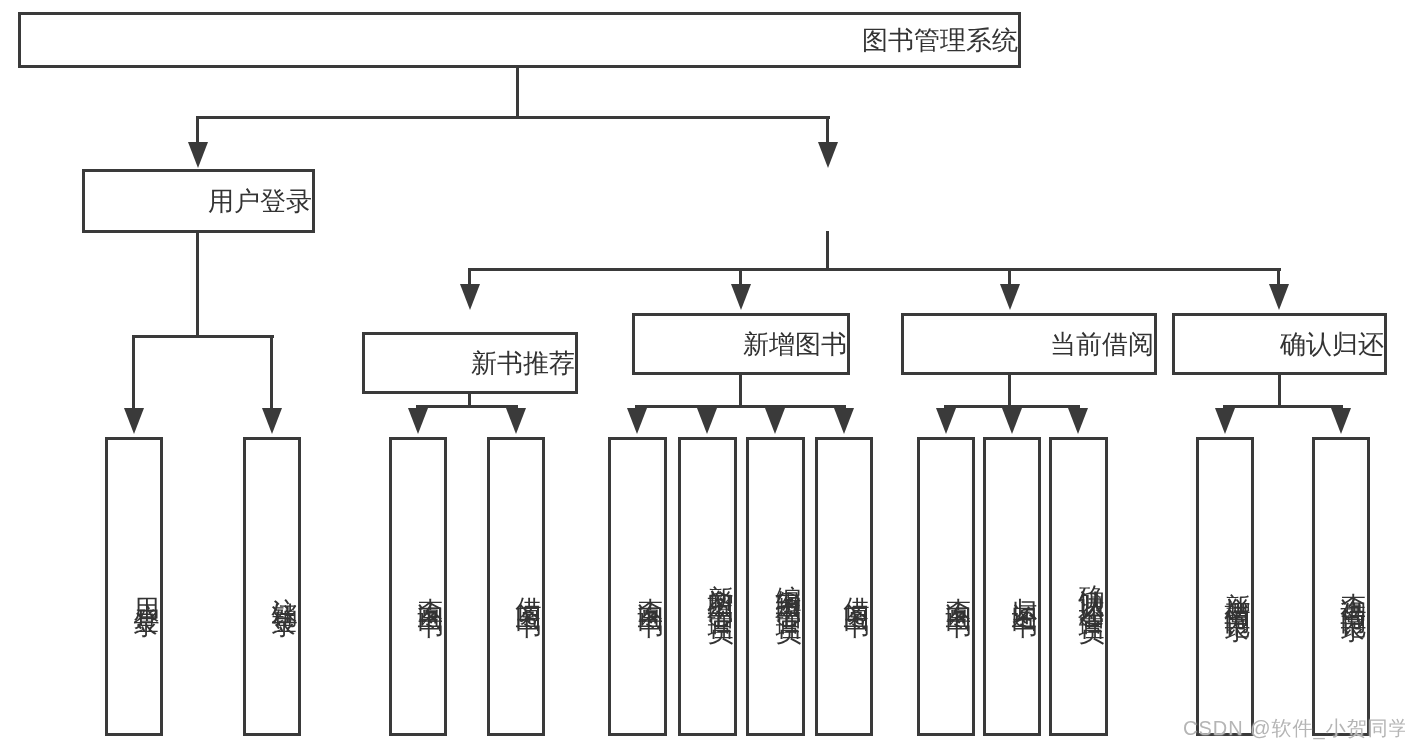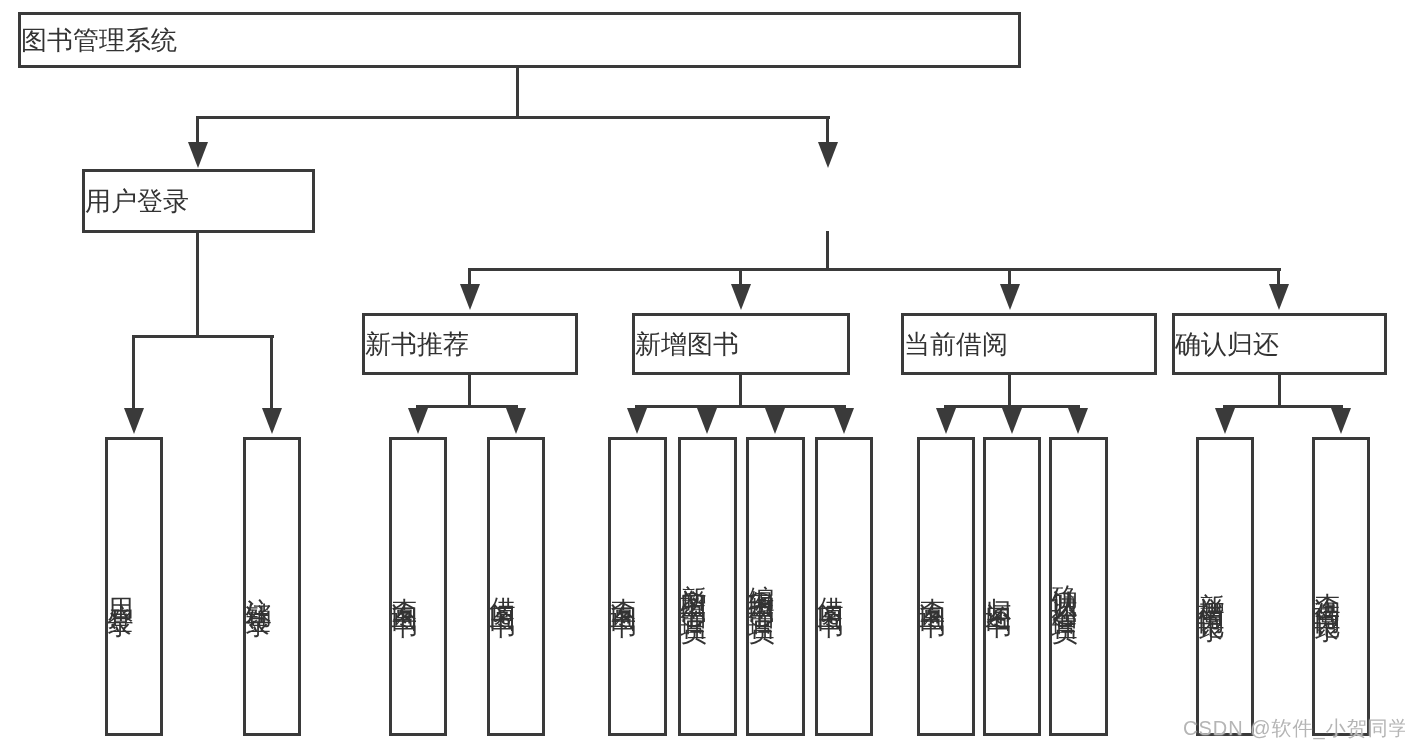--- a/index.html
+++ b/index.html
@@ -19,21 +19,21 @@
     font-family:"Liberation Sans","DejaVu Sans",sans-serif;
     color:var(--text);
     overflow:hidden;
   }
   .box{
     position:absolute;
     border:3px solid var(--line);
     background:var(--box_fill);
     display:flex;
     align-items:center;
-    justify-content:flex-start;
+    justify-content:flex-end;
     font-size:26px;
     color:var(--text);
     z-index:2;
   }
   .box.h span{white-space:nowrap;}
   .box.v span{
     writing-mode:vertical-rl;
     letter-spacing:5px;
     line-height:1;
     white-space:nowrap;
@@ -88,21 +88,21 @@
   <div class="hline" style="left:468px;top:268px;width:813px"></div>
   <div class="vline" style="left:468px;top:270px;height:16px"></div>
   <div class="ahead" style="left:460px;top:284px"></div>
   <div class="vline" style="left:739px;top:270px;height:16px"></div>
   <div class="ahead" style="left:731px;top:284px"></div>
   <div class="vline" style="left:1008px;top:270px;height:16px"></div>
   <div class="ahead" style="left:1000px;top:284px"></div>
   <div class="vline" style="left:1277px;top:270px;height:16px"></div>
   <div class="ahead" style="left:1269px;top:284px"></div>
 
-  <div class="box h" style="left:362px;top:313px;width:216px;height:62px">
+  <div class="box h" style="left:362px;top:332px;width:216px;height:62px">
     <span>新书推荐</span>
   </div>
   <div class="box h" style="left:632px;top:313px;width:218px;height:62px">
     <span>新增图书</span>
   </div>
   <div class="box h" style="left:901px;top:313px;width:256px;height:62px">
     <span>当前借阅</span>
   </div>
   <div class="box h" style="left:1172px;top:313px;width:215px;height:62px">
     <span>确认归还</span>

